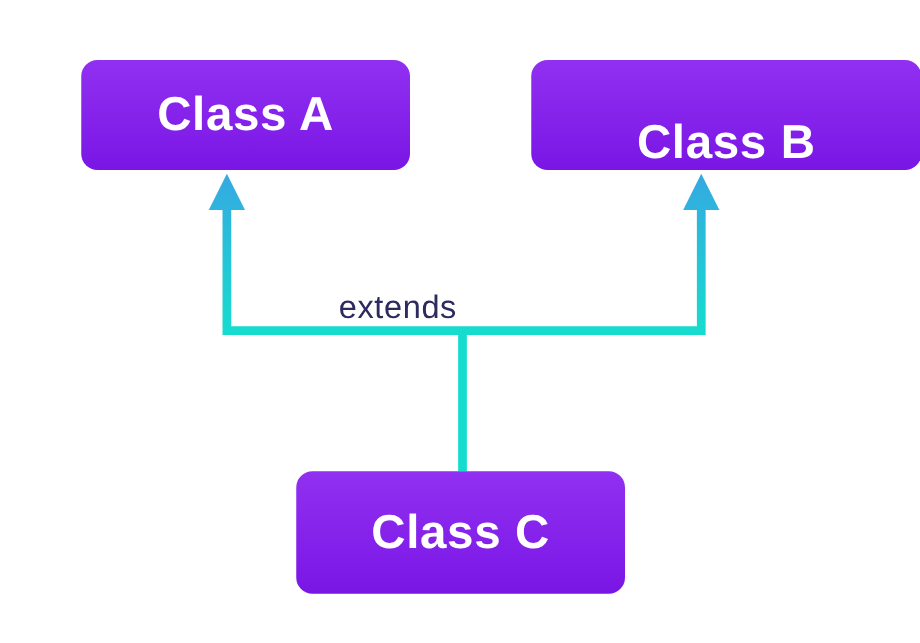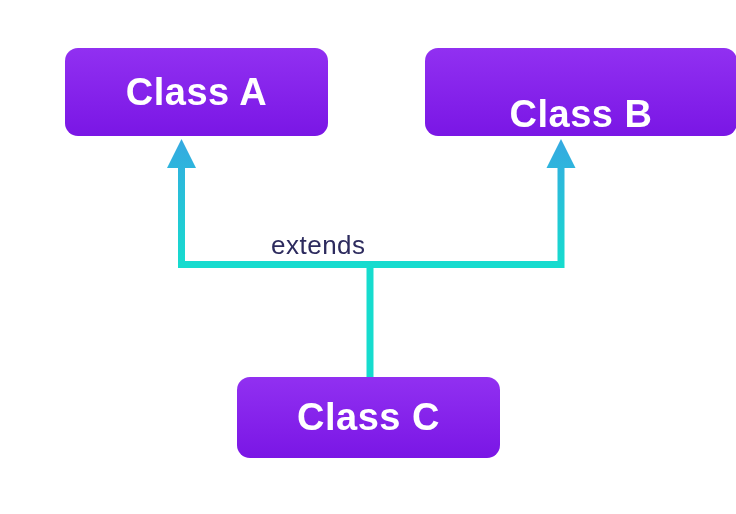--- a/index.html
+++ b/index.html
@@ -31,21 +31,21 @@
     background: linear-gradient(180deg, var(--node-top, #9130F1) 0%, var(--node-bottom, #7A16E5) 100%);
   }
   .node-label {
     color: var(--node-text, #ffffff);
     font-size: 38px;
     font-weight: 700;
     letter-spacing: 0.5px;
   }
   .node-a { left: 49px;  top: 48px;  width: 263px; height: 88px; margin-left: 16px; }
   .node-b { left: 425px; top: 48px;  width: 312px; height: 88px; align-items: flex-end; }
-  .node-c { left: 237px; top: 377px; width: 263px; height: 81px; }
+  .node-c { left: 237px; top: 377px; width: 263px; height: 98px; }
   .edge-label {
     position: absolute;
     left: 271px;
     top: 230px;
     width: 200px;
     font-size: 26px;
     font-weight: 500;
     letter-spacing: 0.5px;
     color: var(--edge-label, #2D2B5E);
   }

